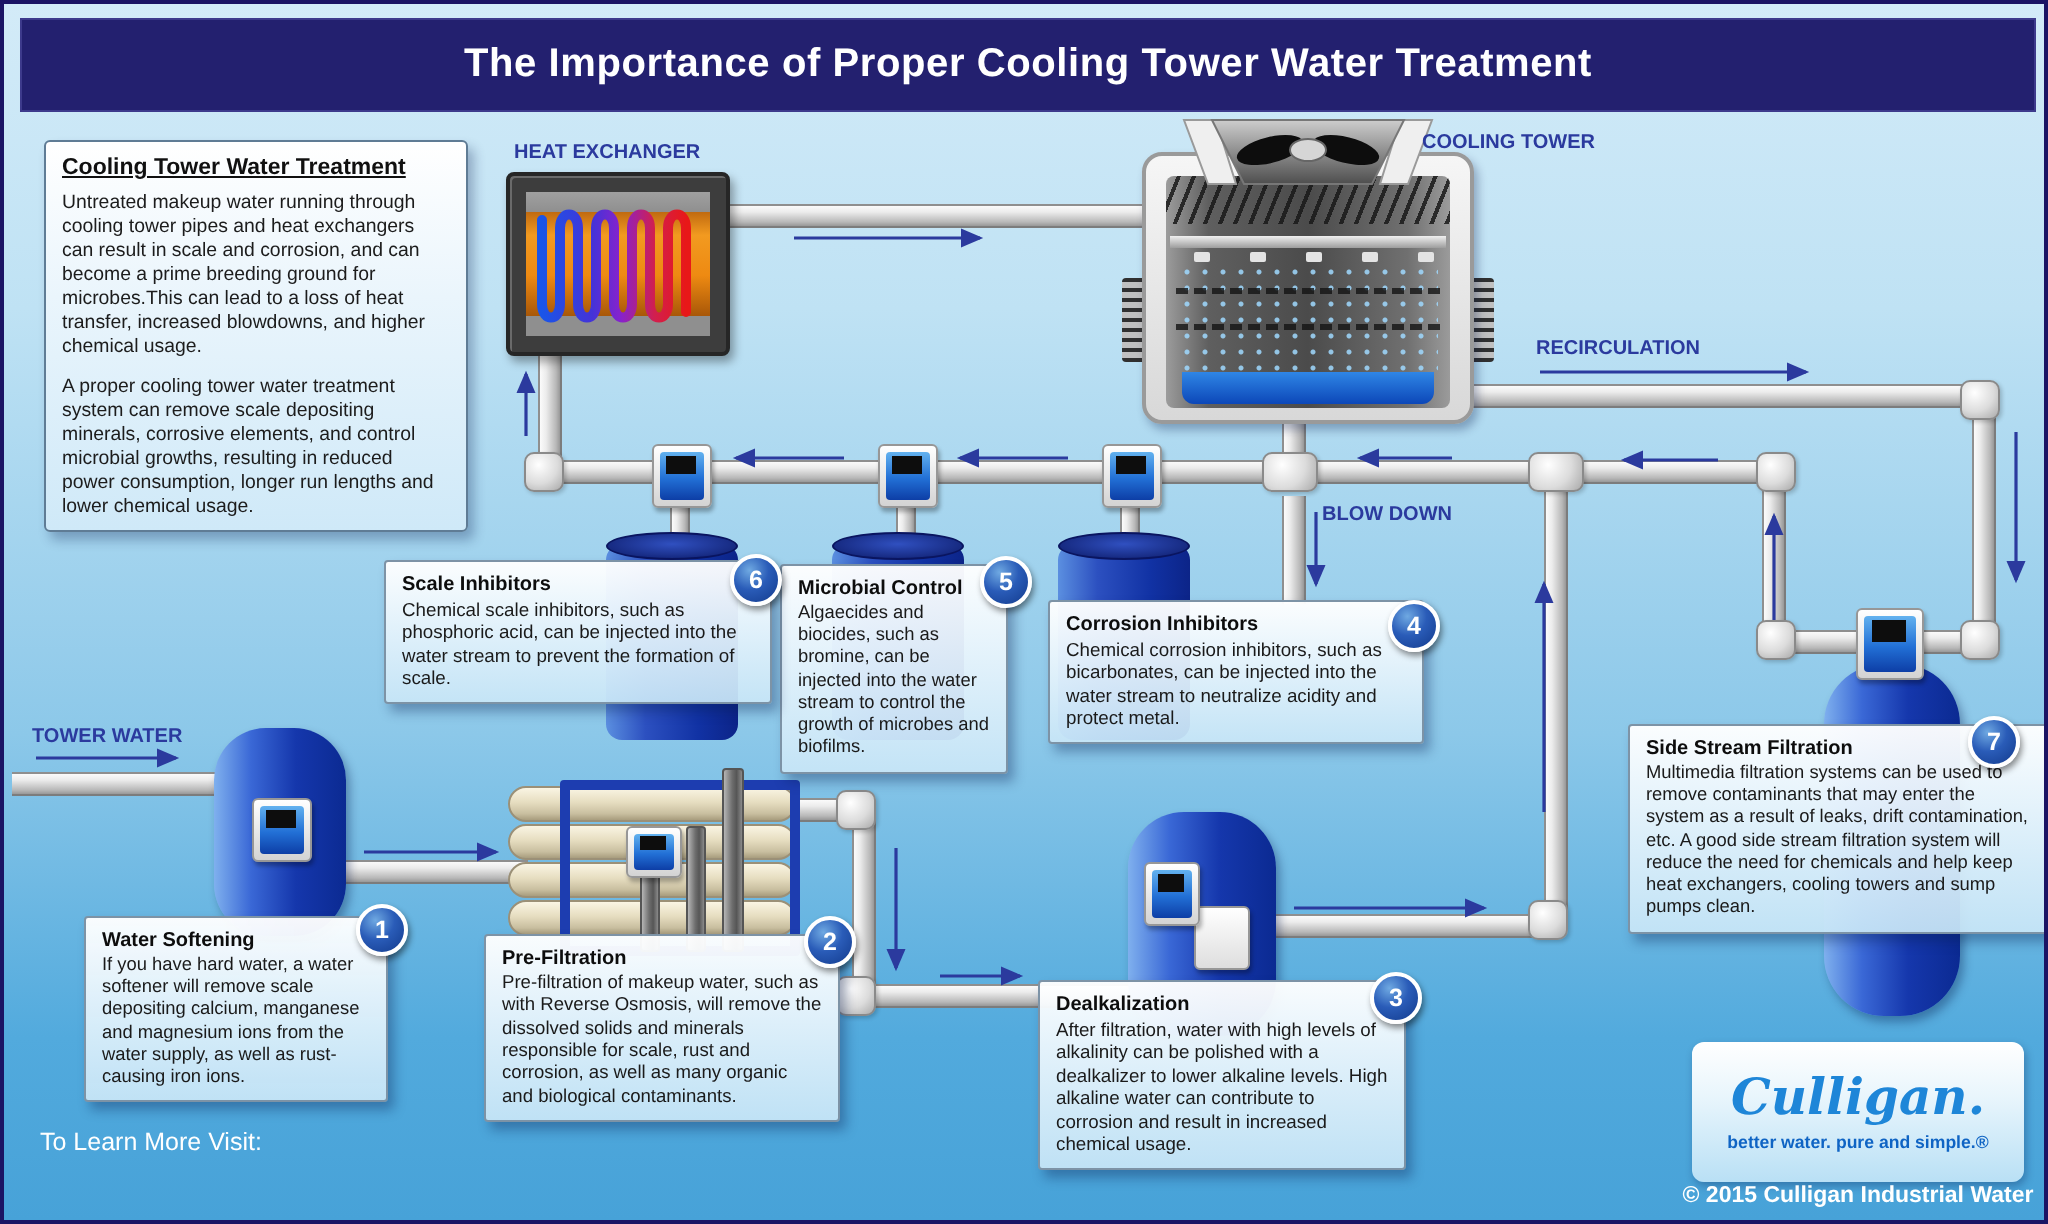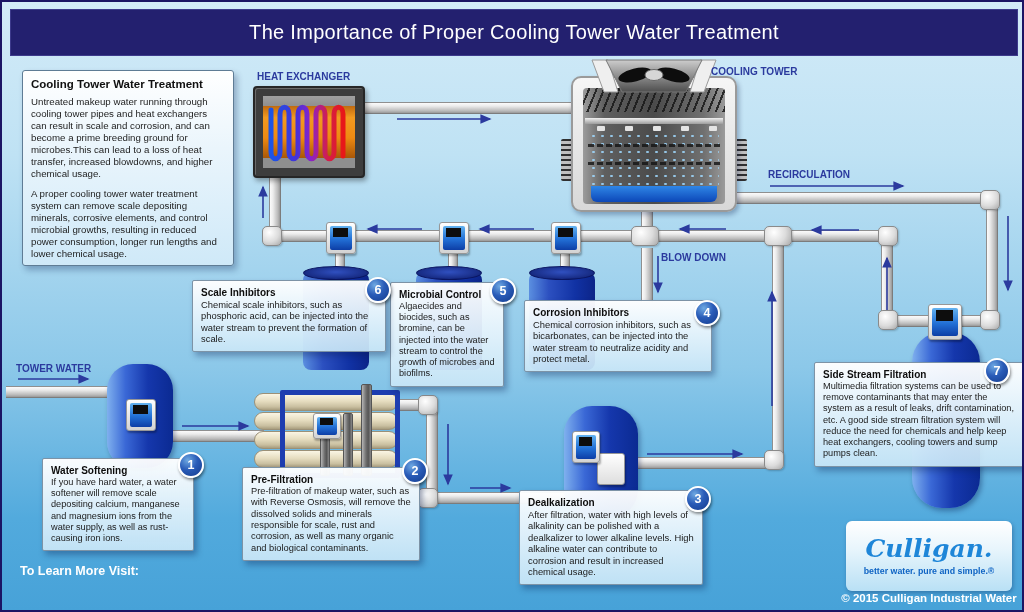--- a/index.html
+++ b/index.html
@@ -3,27 +3,27 @@
 <meta charset="utf-8">
 <style>
   html,body{margin:0;padding:0;}
   .canvas{position:relative;width:1024px;height:612px;overflow:hidden;
     font-family:"Liberation Sans",sans-serif;
     background:linear-gradient(180deg,#d3ebf8 0%,#bfe2f4 25%,#8cc8e9 60%,#52aadd 85%,#47a2d8 100%);
     border:2px solid #1b1464;box-sizing:border-box;}
   
   .titlebar{position:absolute;left:8px;top:7px;width:1006px;height:45px;background:#23206f;
     border:1px solid #3d3a8c;display:flex;align-items:center;justify-content:center;z-index:7;}
-  .titlebar h1{margin:0;color:#ffffff;font-size:20px;font-weight:normal;letter-spacing:.3px;text-align:right;}
+  .titlebar h1{margin:0;color:#ffffff;font-size:20px;font-weight:bold;letter-spacing:.3px;text-align:right;}
   
   .intro{position:absolute;left:20px;top:68px;width:212px;height:196px;box-sizing:border-box;
     background:linear-gradient(180deg,#ffffff 0%,#eaf5fc 40%,#cfe9f8 100%);
     border:1px solid #5f7c95;border-radius:3px;box-shadow:3px 4px 6px rgba(10,30,80,.3);
     padding:7px 8px;z-index:6;}
-  .intro h2{margin:0 0 6px 0;font-size:11.5px;color:#101010;}
+  .intro h2{margin:0 0 6px 0;font-size:11.5px;color:#101010;text-decoration:underline;}
   .intro p{margin:0 0 8px 0;font-size:9.7px;line-height:1.24;color:#1c1c1c;}
   
   .dlabel{position:absolute;font-size:10px;font-weight:bold;color:#2b3a9e;z-index:4;white-space:nowrap;}
   #lbl-hx{left:255px;top:69px;} #lbl-ct{left:709px;top:64px;}
   #lbl-recirc{left:766px;top:167px;} #lbl-blow{left:659px;top:250px;}
   #lbl-makeup{left:14px;top:361px;}
   
   .pipe-h{position:absolute;height:12px;z-index:1;
     background:linear-gradient(180deg,#fbfbfb 0%,#ececec 30%,#b8b8b8 80%,#989898 100%);
     border-top:1px solid #8f8f8f;border-bottom:1px solid #7c7c7c;box-sizing:border-box;}
@@ -92,21 +92,21 @@
   #c3{left:517px;top:488px;width:184px;}
   #c4{left:522px;top:298px;width:188px;}
   #c5{left:388px;top:280px;width:114px;} #c5 p{font-size:9.2px;}
   #c6{left:190px;top:278px;width:194px;}
   #c7{left:812px;top:360px;width:212px;} #c7 p{font-size:9.2px;}
   .badge{position:absolute;width:22px;height:22px;border-radius:50%;z-index:6;
     background:radial-gradient(circle at 35% 28%,#6fa9e2 0%,#2a5cb8 45%,#123a8c 100%);
     border:2px solid #ffffff;box-sizing:content-box;color:#fff;font-size:12.5px;font-weight:bold;
     display:flex;align-items:center;justify-content:center;box-shadow:1px 2px 3px rgba(0,0,0,.45);}
   
-  .learn{position:absolute;left:18px;top:562px;color:#ffffff;font-weight:bold;font-size:12.5px;z-index:6;}
+  .learn{position:absolute;left:18px;top:562px;color:#ffffff;font-weight:normal;font-size:12.5px;z-index:6;}
   .site{position:absolute;left:18px;top:578px;color:#ffffff;font-weight:bold;font-size:17px;z-index:6;letter-spacing:.2px;}
   .logobox{position:absolute;left:844px;top:519px;width:166px;height:70px;border-radius:6px;z-index:6;
     background:linear-gradient(180deg,#ffffff 0%,#e8f5fc 40%,#b9e0f5 100%);box-shadow:1px 2px 4px rgba(0,20,70,.3);
     display:flex;flex-direction:column;align-items:center;justify-content:center;}
   .logoscript{font-family:"DejaVu Serif",serif;font-style:italic;font-weight:bold;font-size:25px;color:#1e86d8;line-height:1;}
   .tagline{font-size:8.8px;font-weight:bold;color:#0f64c4;margin-top:5px;}
   .copyright{position:absolute;left:836px;top:590px;width:182px;text-align:center;color:#ffffff;
     font-weight:bold;font-size:11.5px;z-index:6;}
   .arrows{position:absolute;left:0;top:0;z-index:3;pointer-events:none;}
 </style>

